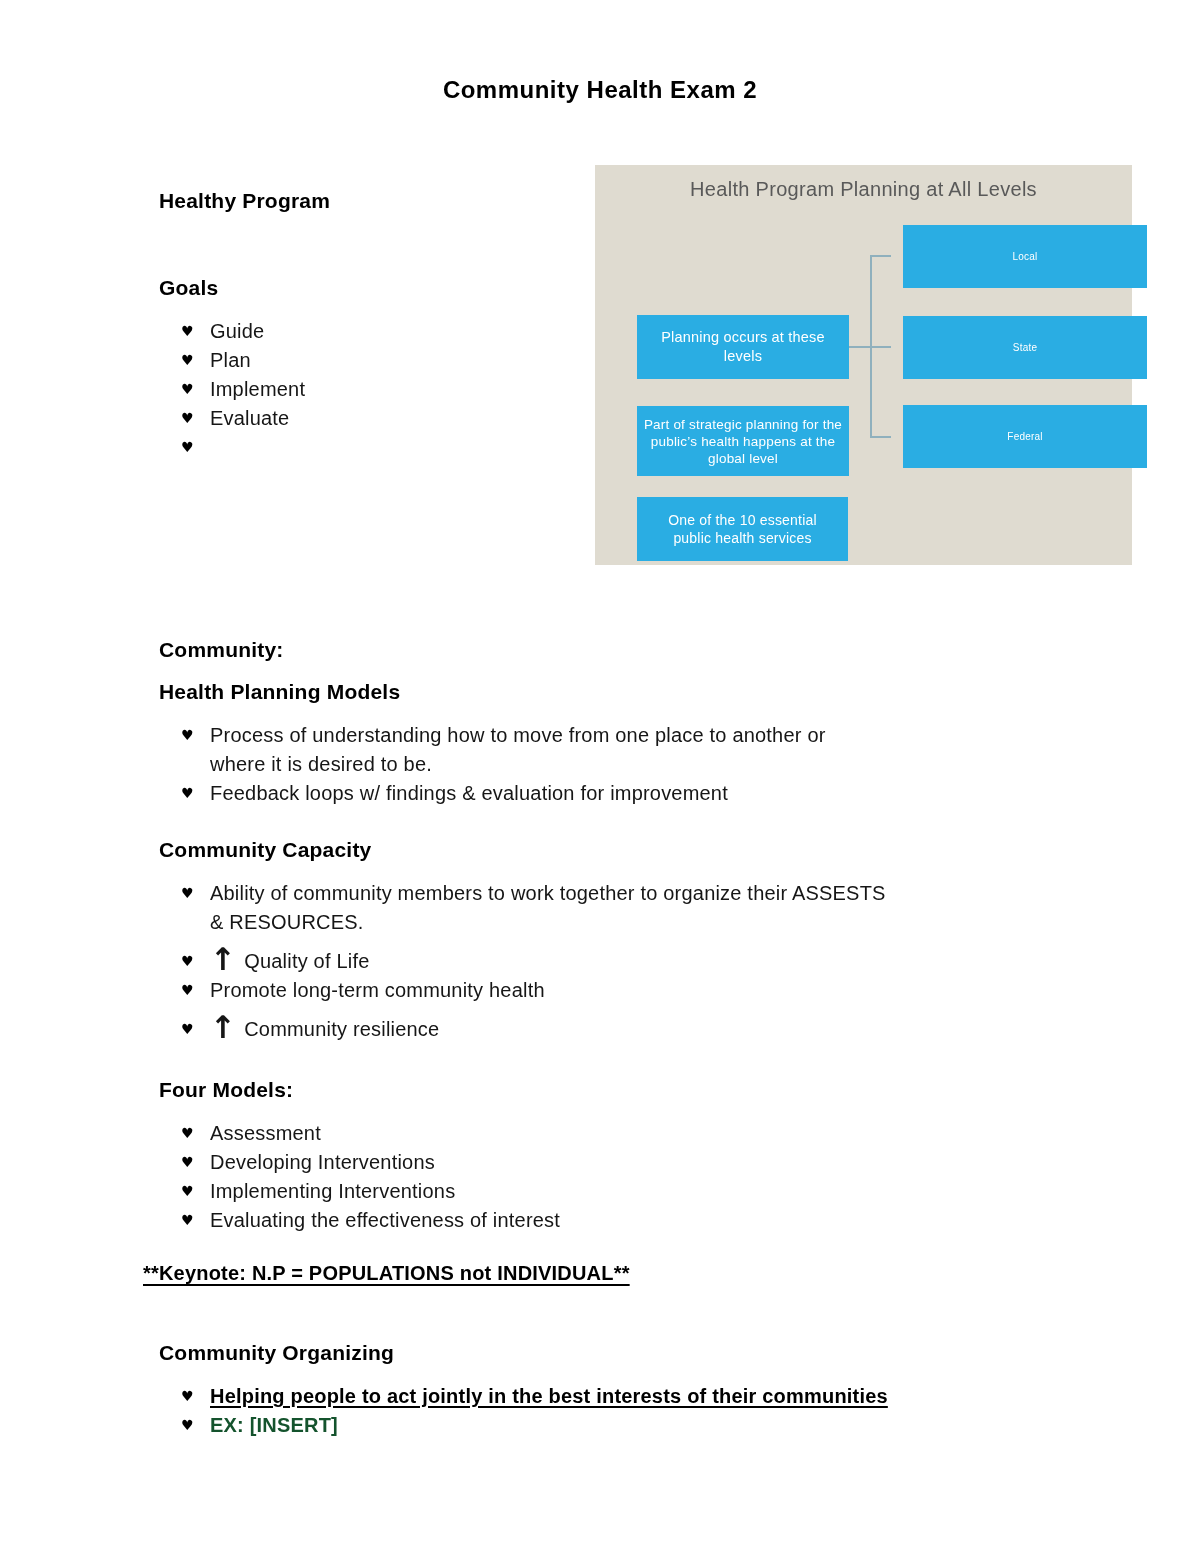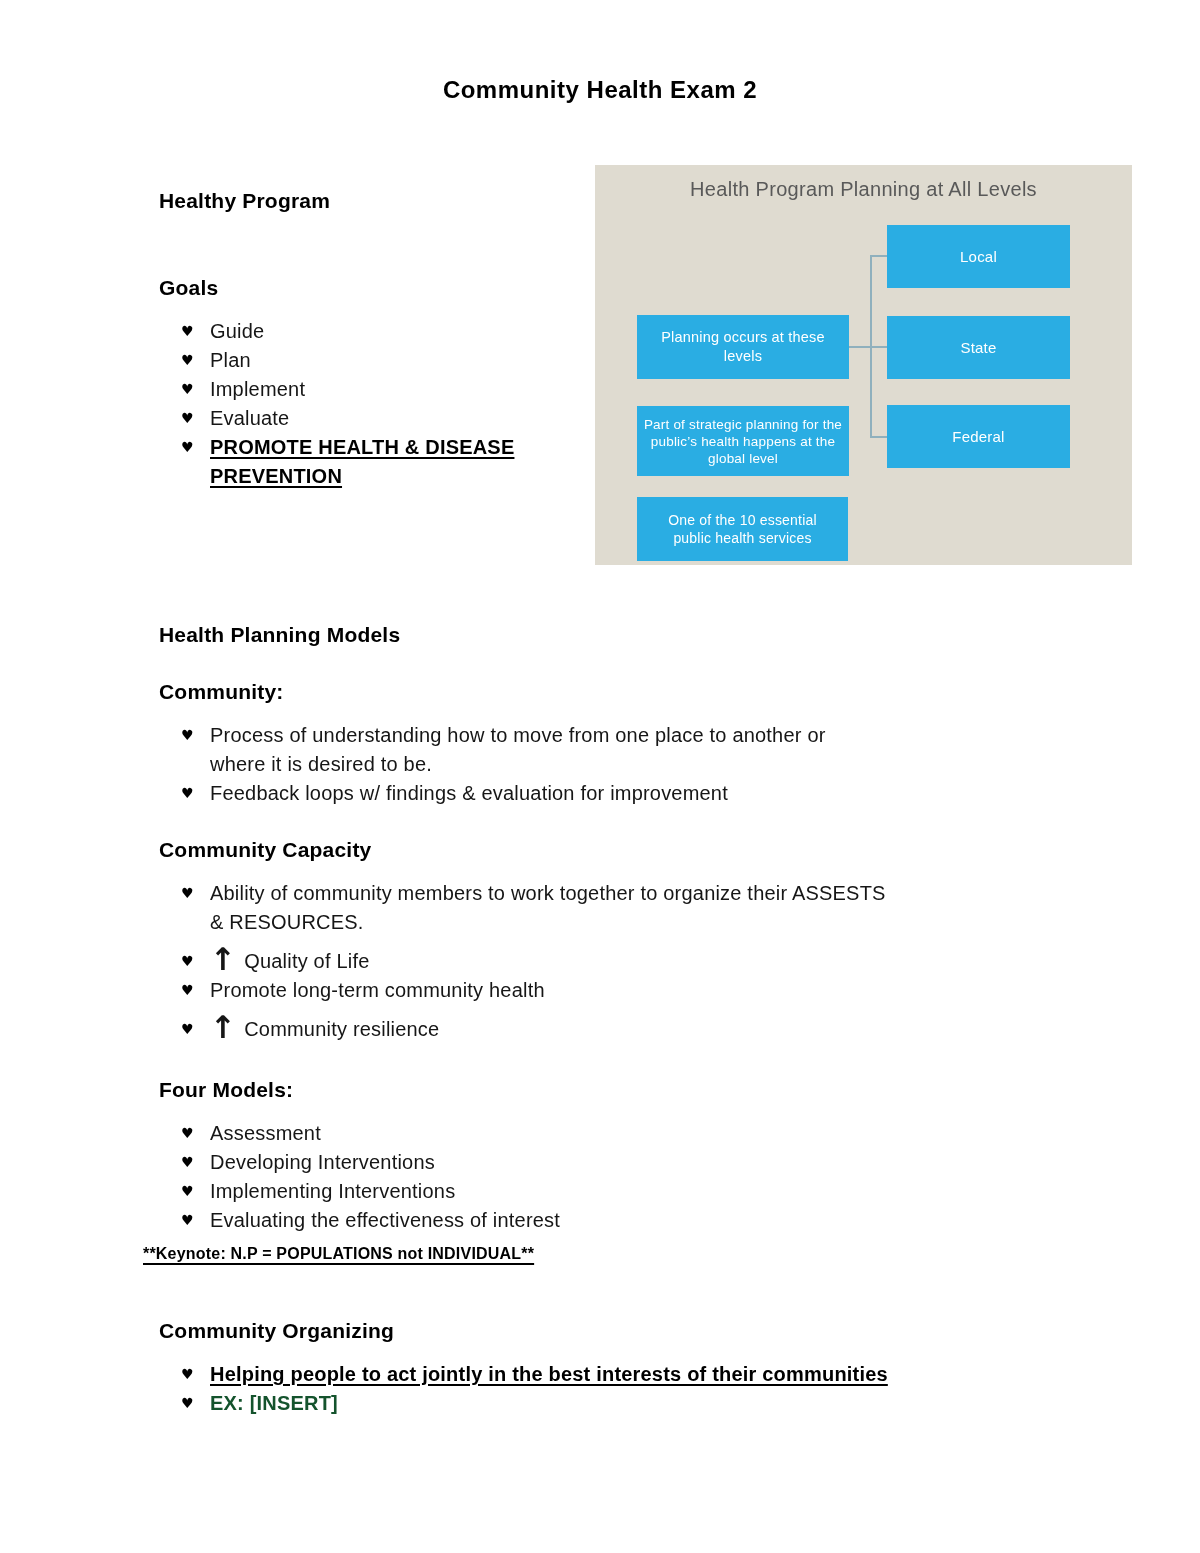--- a/index.html
+++ b/index.html
@@ -62,22 +62,22 @@
   }
   .block-top .heading + .heading-gap{height:29px;}
   
   .block-main{
     position:absolute;left:143px;top:606px;width:1000px;
   }
   .mt-heading{margin-top:31px;}
   .mt-capacity{margin-top:29px;}
   .mt-four{margin-top:33px;}
   .keynote{
-    margin:10px 0 0 0;
-    font-size:16px;font-weight:bold;color:#000;
+    margin:27px 0 0 0;
+    font-size:20px;font-weight:bold;color:#000;
     text-decoration:underline;text-decoration-thickness:2px;
     text-underline-offset:4px;letter-spacing:.2px;
   }
   .mt-organizing{margin-top:55px;}
   
   .diagram{
     position:absolute;left:595px;top:165px;width:537px;height:400px;
     background:var(--diagram-bg);
   }
   .diagram-title{
@@ -86,21 +86,21 @@
     letter-spacing:.3px;
   }
   .dbox{
     position:absolute;background:var(--box-blue);color:#fff;
     display:flex;align-items:center;justify-content:center;
     text-align:center;letter-spacing:.2px;
   }
   .dbox-planning{left:42px;top:150px;width:212px;height:64px;font-size:14.5px;line-height:19px;padding:0 19px;}
   .dbox-strategic{left:42px;top:241px;width:212px;height:70px;font-size:13.5px;line-height:17px;padding:0 4px;}
   .dbox-essential{left:42px;top:332px;width:211px;height:64px;font-size:14px;line-height:18px;padding:0 22px;}
-  .dbox-level{left:292px;width:183px;height:63px;font-size:15px;}
+  .dbox-level{left:308px;width:244px;height:63px;font-size:10px;}
   .dbox-local{top:60px;}
   .dbox-state{top:151px;}
   .dbox-federal{top:240px;}
   .cline{position:absolute;background:var(--connector);}
   .cline-main{left:254px;top:181px;width:42px;height:2px;}
   .cline-vert{left:275px;top:90px;width:2px;height:183px;}
   .cline-local{left:277px;top:90px;width:19px;height:2px;}
   .cline-federal{left:277px;top:271px;width:19px;height:2px;}
 </style>
 </head>
@@ -126,21 +126,20 @@
       <li>
         <span class="heart">♥</span>
         <span>Implement</span>
       </li>
       <li>
         <span class="heart">♥</span>
         <span>Evaluate</span>
       </li>
       <li>
         <span class="heart">♥</span>
-        <span class="bold-underline"><span>PROMOTE HEALTH &amp; DISEASE</span><br><span>PREVENTION</span></span>
       </li>
     </ul>
   </div>
 
   <div class="diagram">
     <div class="diagram-title">Health Program Planning at All Levels</div>
 
     <div class="cline cline-main"></div>
     <div class="cline cline-vert"></div>
     <div class="cline cline-local"></div>
@@ -149,23 +148,23 @@
     <div class="dbox dbox-planning">Planning occurs at these levels</div>
     <div class="dbox dbox-strategic">Part of strategic planning for the public’s health happens at the global level</div>
     <div class="dbox dbox-essential">One of the 10 essential public health services</div>
     <div class="dbox dbox-level dbox-local">Local</div>
     <div class="dbox dbox-level dbox-state">State</div>
     <div class="dbox dbox-level dbox-federal">Federal</div>
   </div>
 
   <div class="block-main">
 
+    <div class="heading mt-heading">Community:</div>
+
     <div class="heading">Health Planning Models</div>
-
-    <div class="heading mt-heading">Community:</div>
     <ul class="bullets">
       <li>
         <span class="heart">♥</span>
         <span><span>Process of understanding how to move from one place to another or</span><br><span>where it is desired to be.</span></span>
       </li>
       <li>
         <span class="heart">♥</span>
         <span>Feedback loops w/ findings &amp; evaluation for improvement</span>
       </li>
     </ul>

